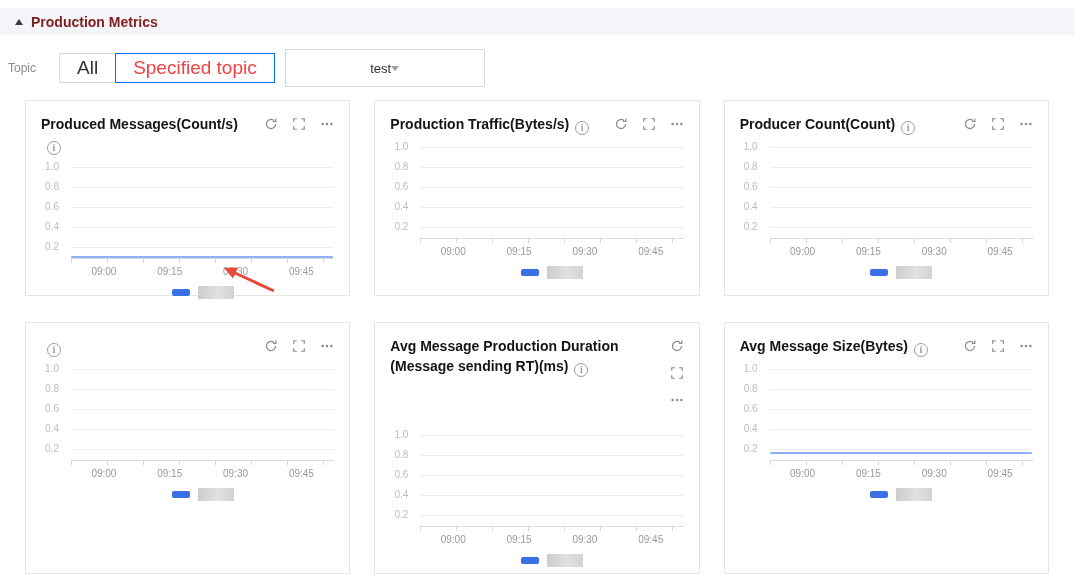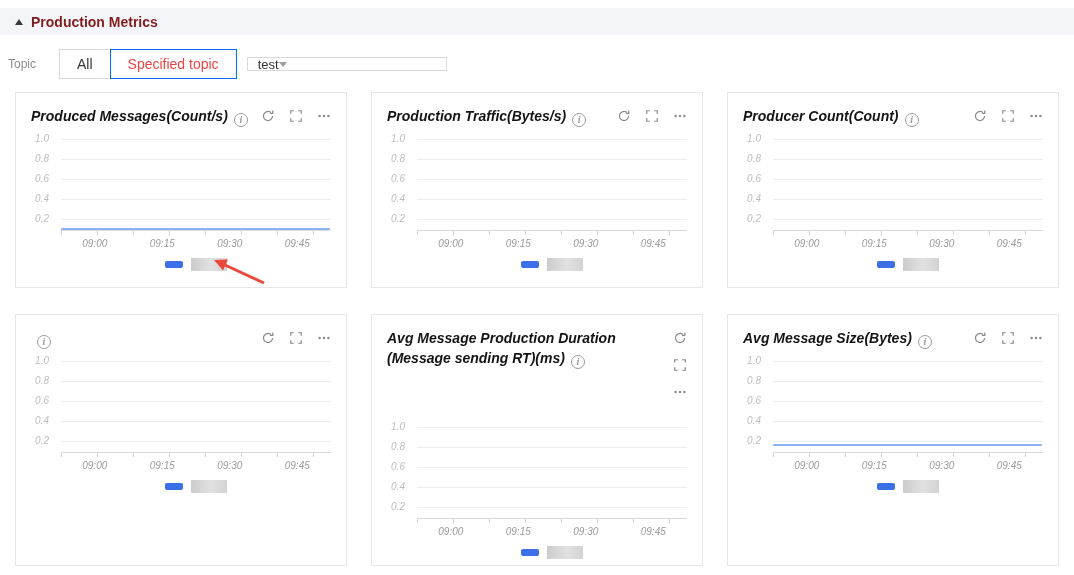--- a/index.html
+++ b/index.html
@@ -19,41 +19,40 @@
     border-bottom:6px solid #3a3a3a;
   }
   .section-title { font-size:14px; font-weight:bold; color:#7f1d1d; }
 
   
   .filter-row { display:flex; align-items:center; margin:14px 0 13px 8px; }
   .filter-label { font-size:12px; color:#8c8c8c; width:37px; }
   .seg { display:flex; margin-left:14px; }
   .seg-btn {
     height:30px; padding:0 17px; border:1px solid #d9d9d9; background:#fff;
-    display:flex; align-items:center; font-size:14px; color:#333; cursor:pointer;
+    display:flex; align-items:center; font-size:19px; color:#333; cursor:pointer;
   }
   .seg-btn + .seg-btn { margin-left:-1px; }
   .seg-btn.selected { border-color:#006eff; color:#ef4444; position:relative; z-index:1; }
   .select {
-    width:200px; height:14px; border:1px solid #d9d9d9; margin-left:10px; background:#fff;
-    display:flex; align-items:center; justify-content:flex-start; padding:0 10px;
+    width:200px; height:38px; border:1px solid #d9d9d9; margin-left:10px; background:#fff;
+    display:flex; align-items:center; justify-content:center; padding:0 10px;
     font-size:13px; color:#333; cursor:pointer;
   }
   .chev-down {
     width:0; height:0; border-left:4px solid transparent; border-right:4px solid transparent;
     border-top:5px solid #9e9e9e;
   }
 
   
   .grid {
-    margin:0 15px; display:grid;
+    margin:0 25px; display:grid;
     grid-template-columns:repeat(3, 1fr);
     grid-template-rows:196px 252px;
     gap:26px 24px;
-    font-style:italic;
   }
   .card { background:#fff; border:1px solid #e6e6e6; padding:13px 15px; position:relative; }
   .card-head { display:flex; justify-content:space-between; align-items:flex-start; }
   .card-title { font-size:14px; font-weight:bold; color:#141414; line-height:20px; padding-right:8px; }
   .card-avg-duration .card-title { max-width:250px; }
   .info-icon {
     display:inline-flex; width:14px; height:14px; border:1px solid #9b9b9b; border-radius:50%;
     align-items:center; justify-content:center; margin-left:6px; vertical-align:-2px;
   }
   .info-icon::after { content:'i'; font-family:"Liberation Serif", serif; font-size:10px; color:#9b9b9b; line-height:1; }

